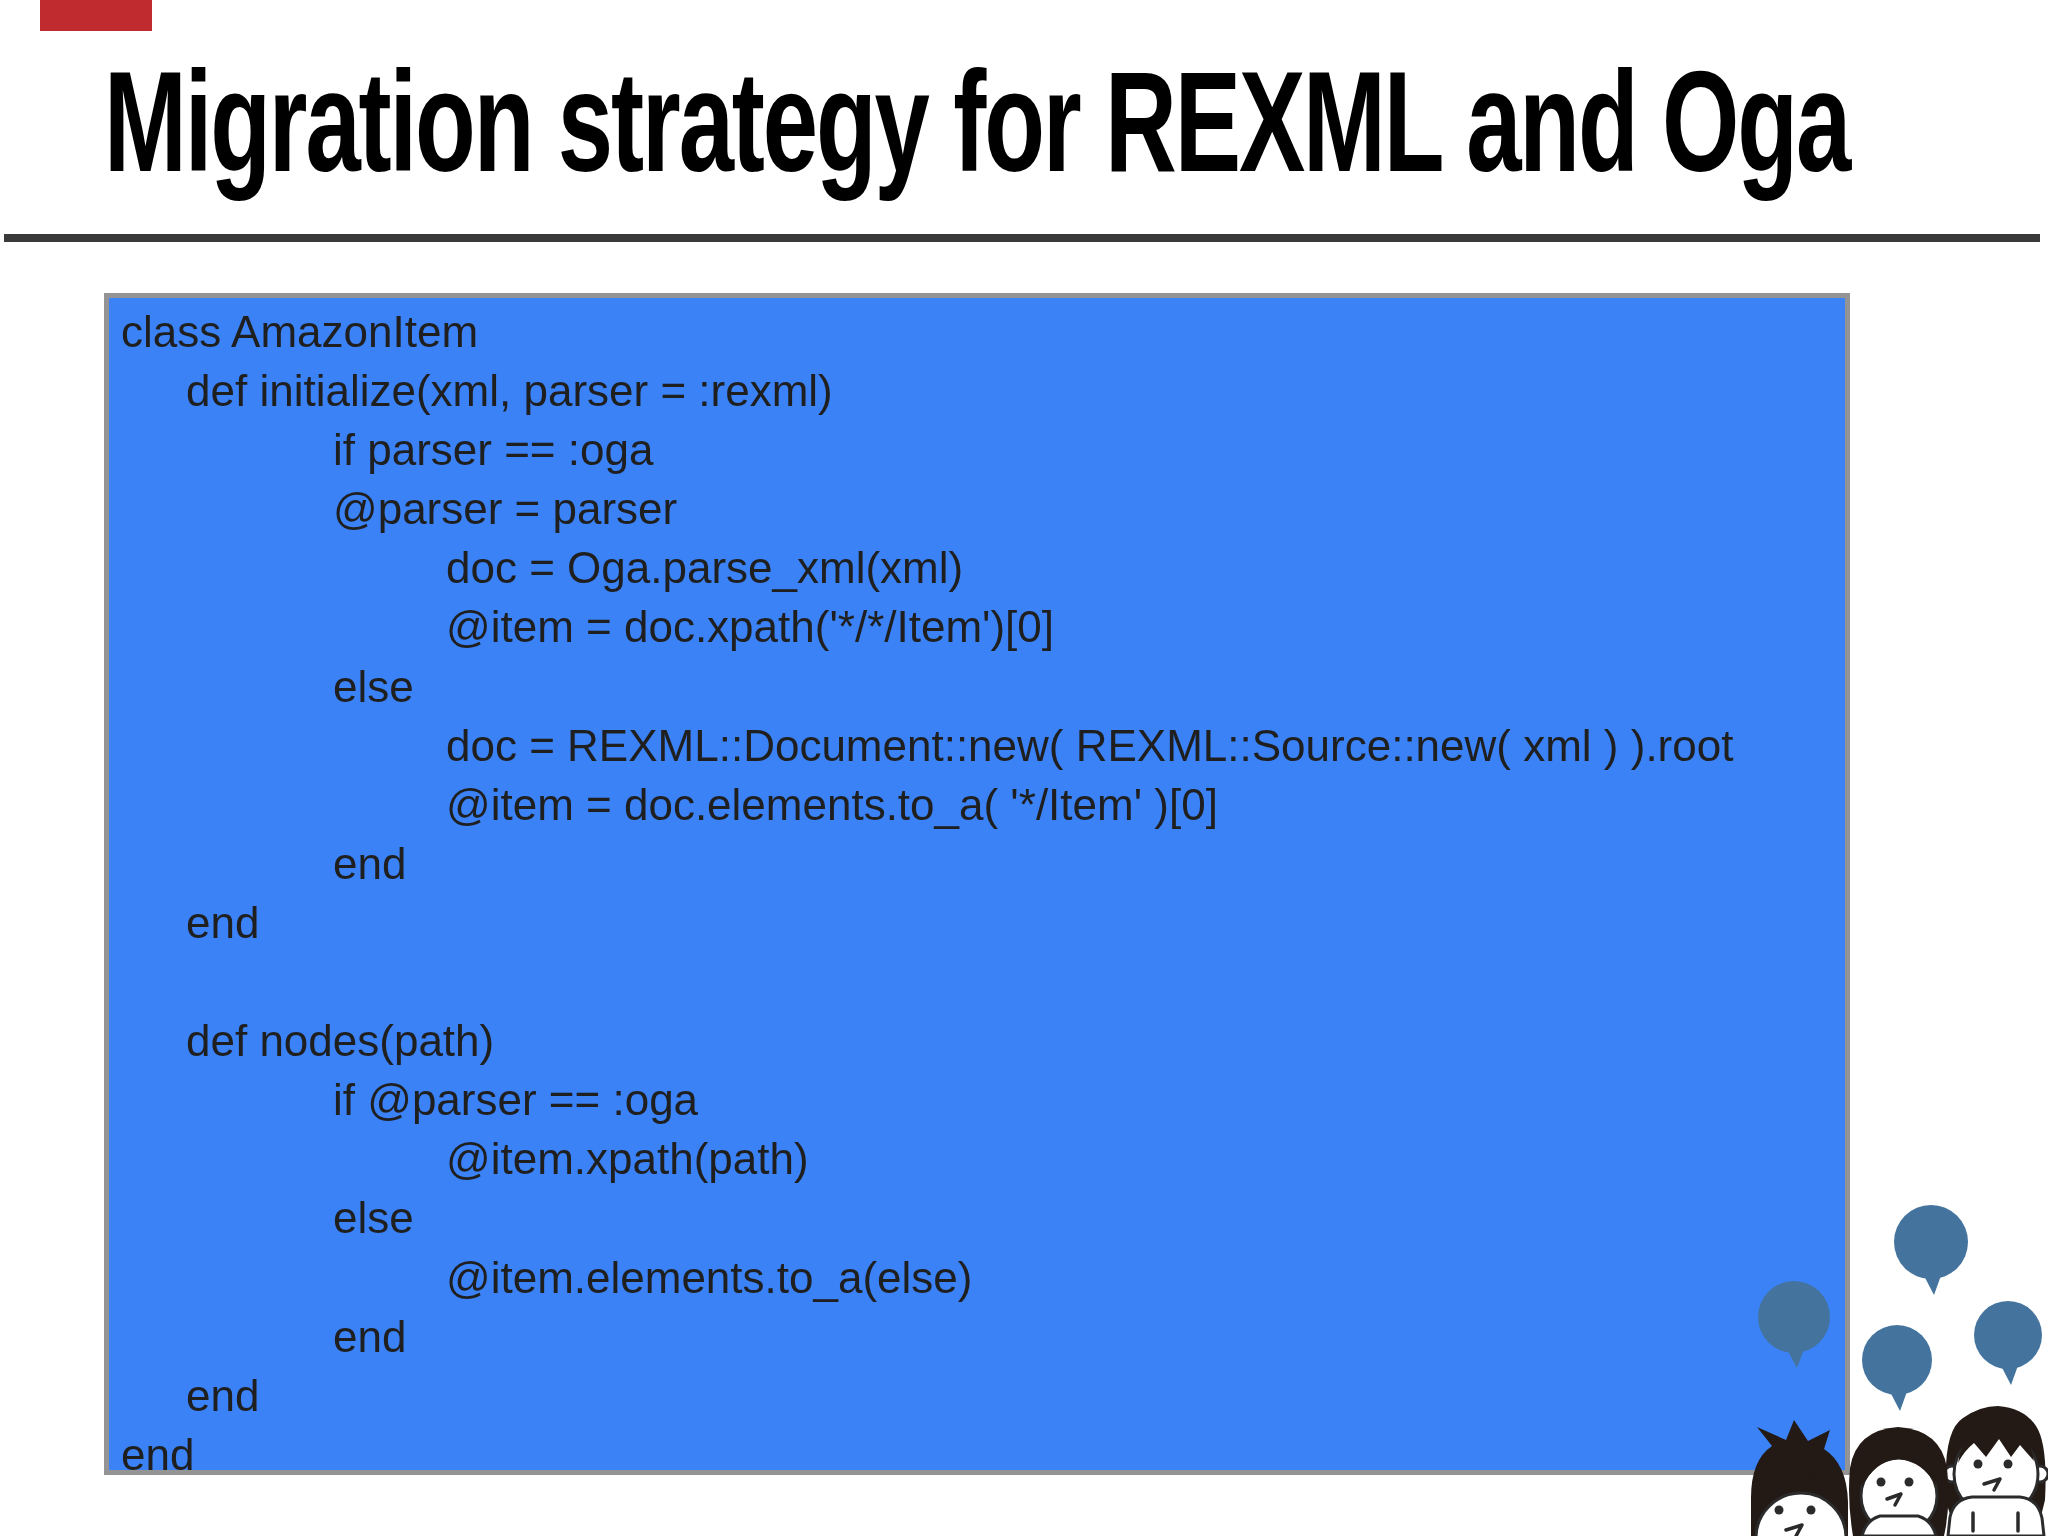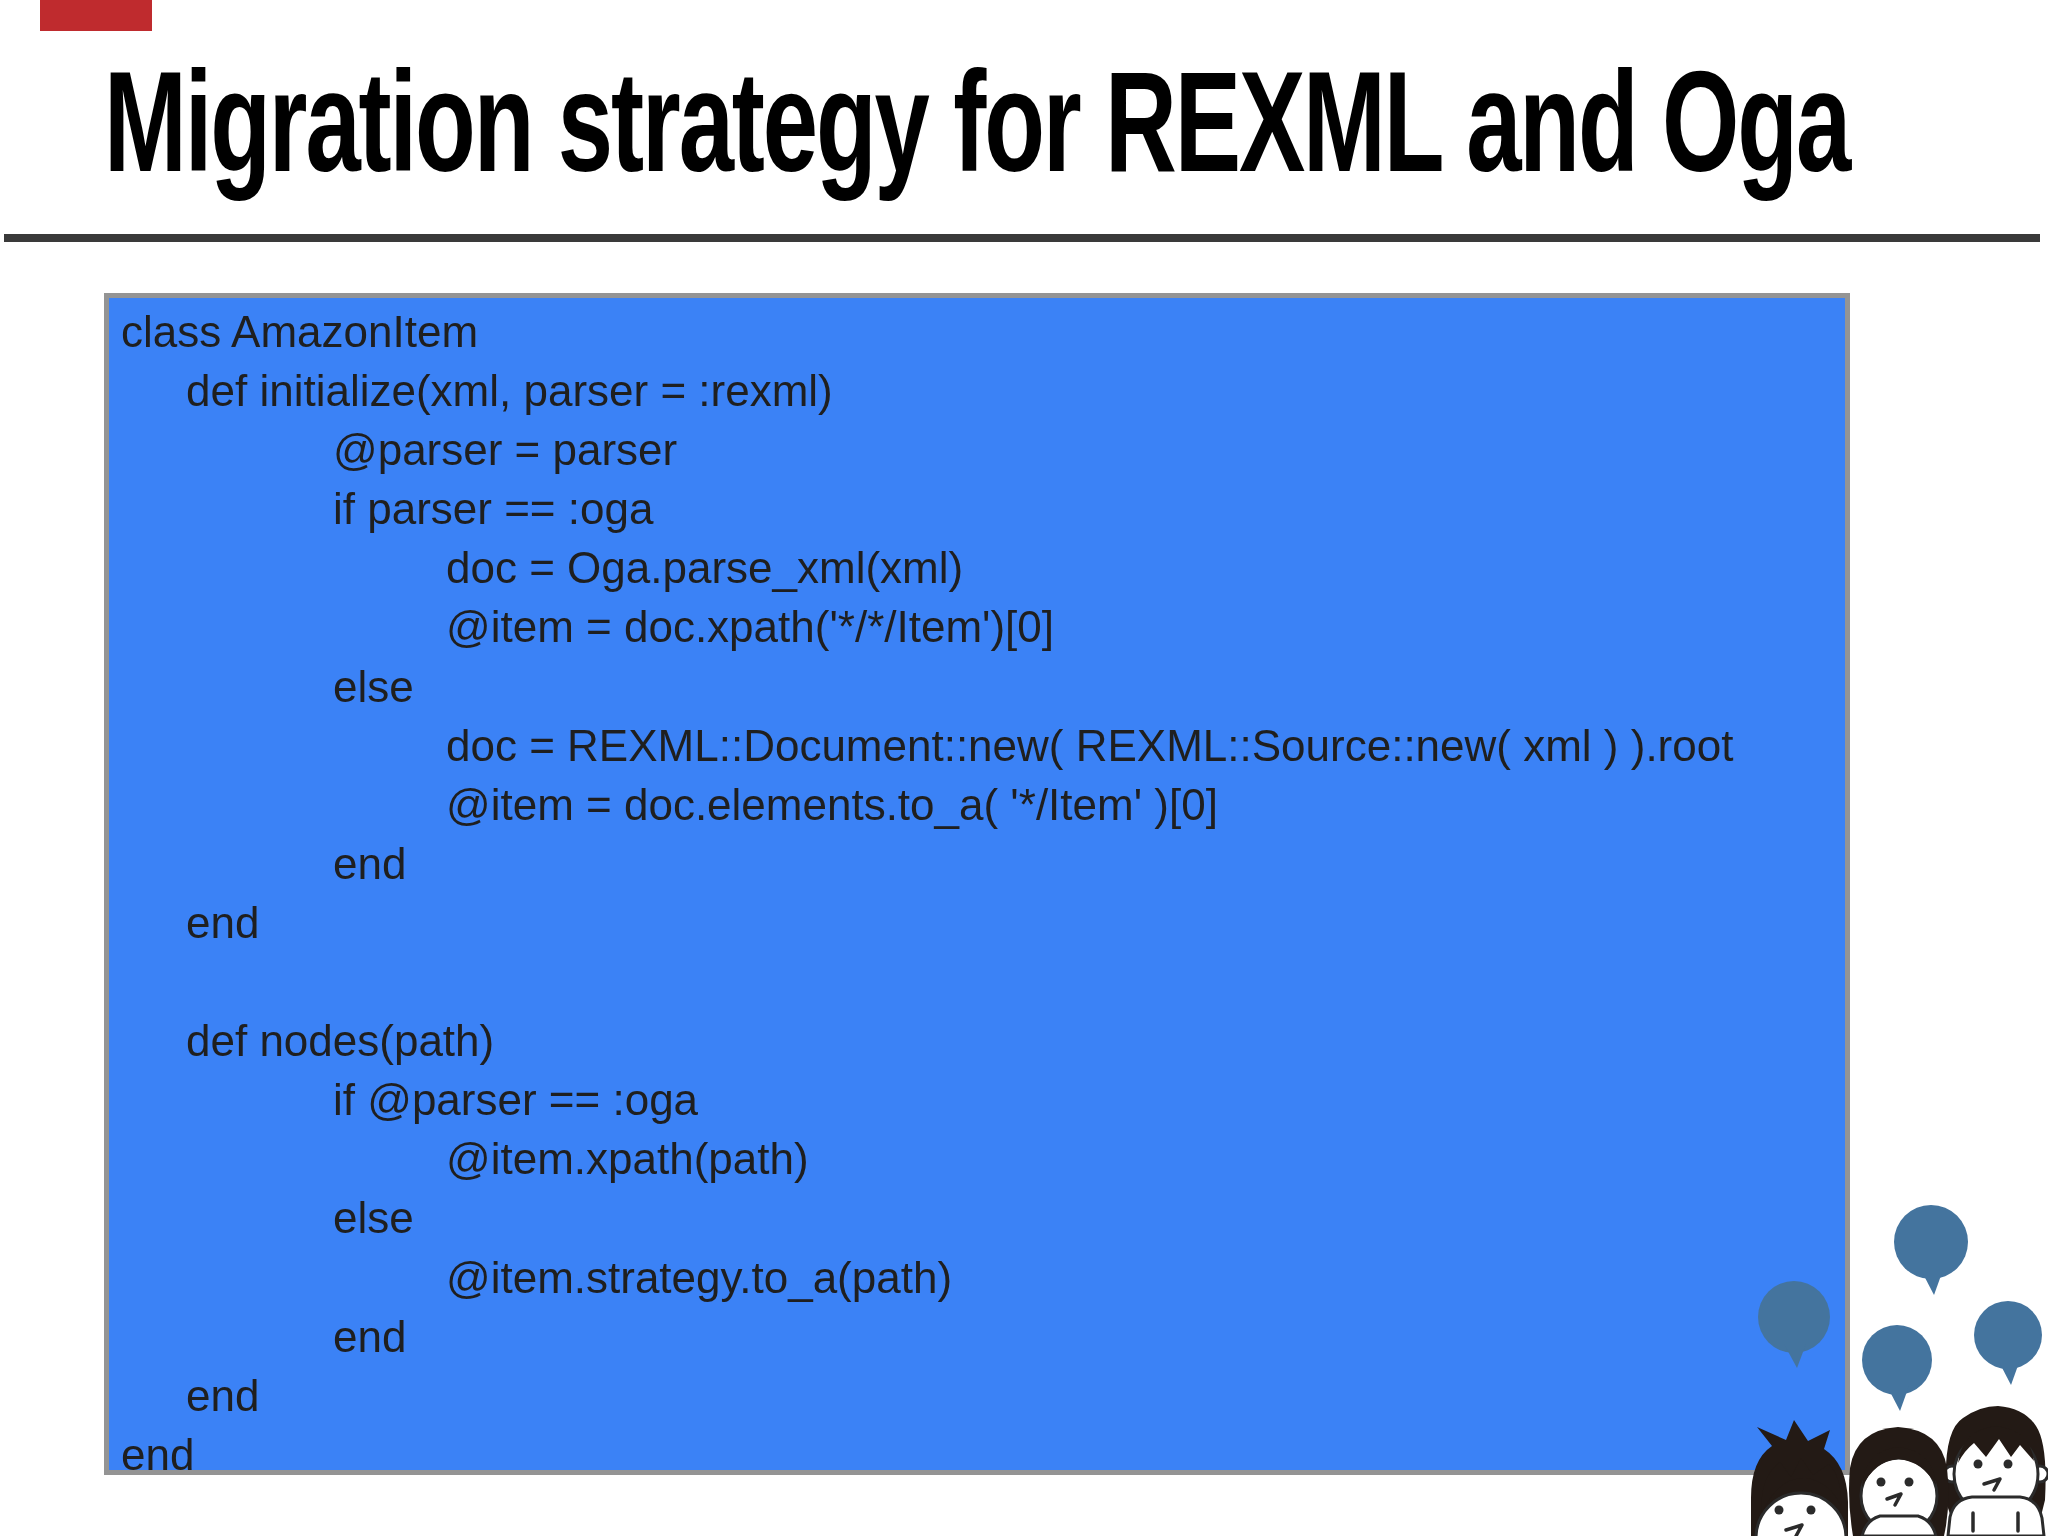--- a/index.html
+++ b/index.html
@@ -66,35 +66,35 @@
   <div class="accent-bar"></div>
 
   <h1 class="title">Migration strategy for REXML and Oga</h1>
 
   <div class="divider"></div>
 
   <div class="code-panel">
     <div class="code-lines" id="code-lines">
         <div class="code-line ind-0">class AmazonItem</div>
         <div class="code-line ind-1">def initialize(xml, parser = :rexml)</div>
+        <div class="code-line ind-2">if parser == :oga</div>
         <div class="code-line ind-2">@parser = parser</div>
-        <div class="code-line ind-2">if parser == :oga</div>
         <div class="code-line ind-3">doc = Oga.parse_xml(xml)</div>
         <div class="code-line ind-3">@item = doc.xpath('*/*/Item')[0]</div>
         <div class="code-line ind-2">else</div>
         <div class="code-line ind-3">doc = REXML::Document::new( REXML::Source::new( xml ) ).root</div>
         <div class="code-line ind-3">@item = doc.elements.to_a( '*/Item' )[0]</div>
         <div class="code-line ind-2">end</div>
         <div class="code-line ind-1">end</div>
         <div class="code-line ind-0"></div>
         <div class="code-line ind-1">def nodes(path)</div>
         <div class="code-line ind-2">if @parser == :oga</div>
         <div class="code-line ind-3">@item.xpath(path)</div>
         <div class="code-line ind-2">else</div>
-        <div class="code-line ind-3">@item.strategy.to_a(path)</div>
+        <div class="code-line ind-3">@item.elements.to_a(else)</div>
         <div class="code-line ind-2">end</div>
         <div class="code-line ind-1">end</div>
         <div class="code-line ind-0">end</div>
       </div>
   </div>
 
   <svg class="decoration" viewBox="0 0 2048 1536" xmlns="http://www.w3.org/2000/svg">
 
     <g>
       <circle class="bubble" cx="1794" cy="1317" r="36"></circle>

